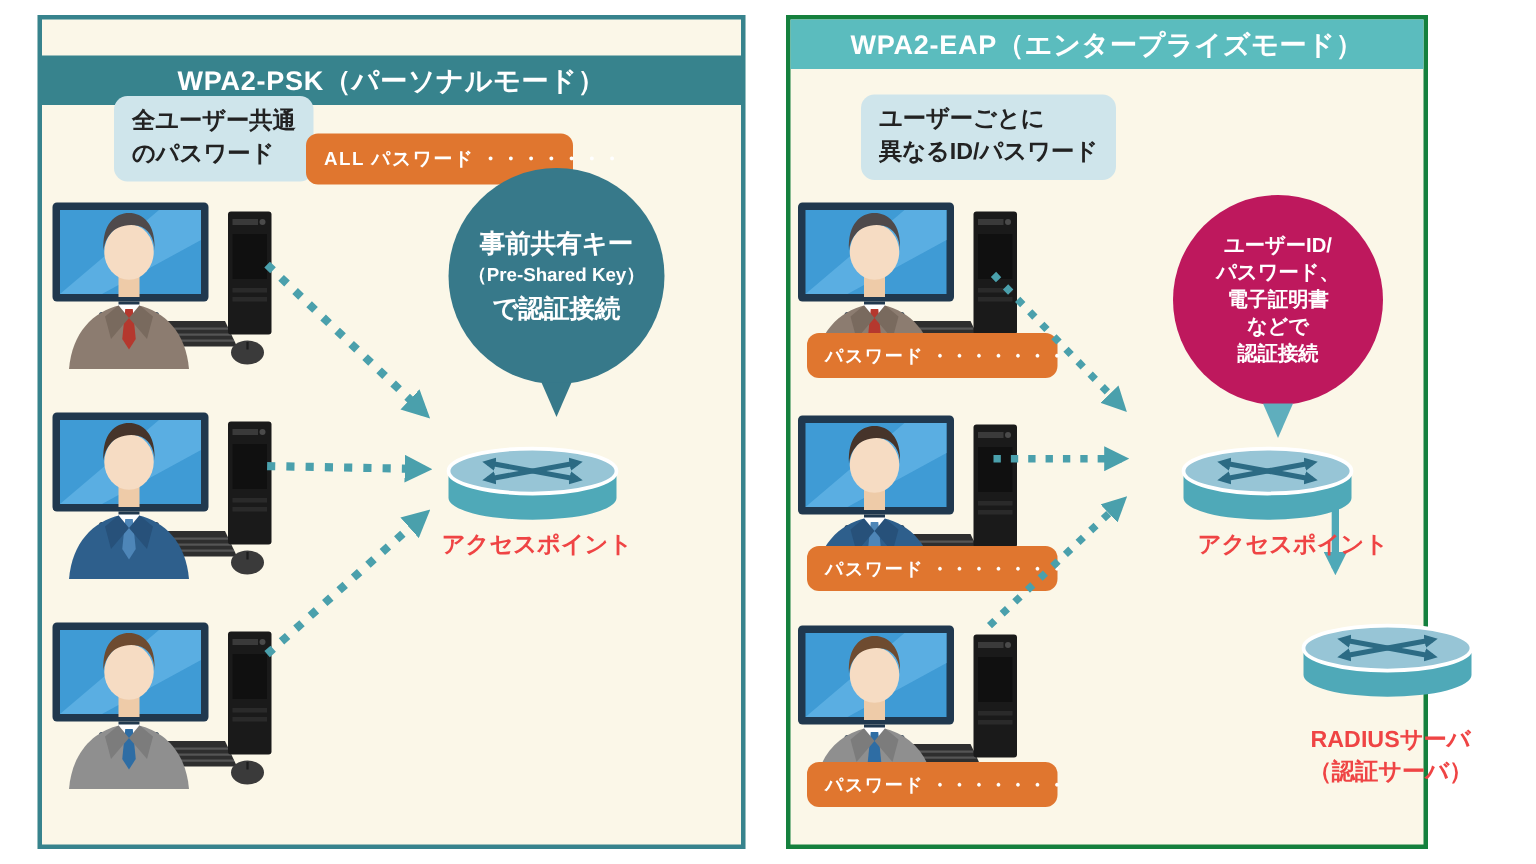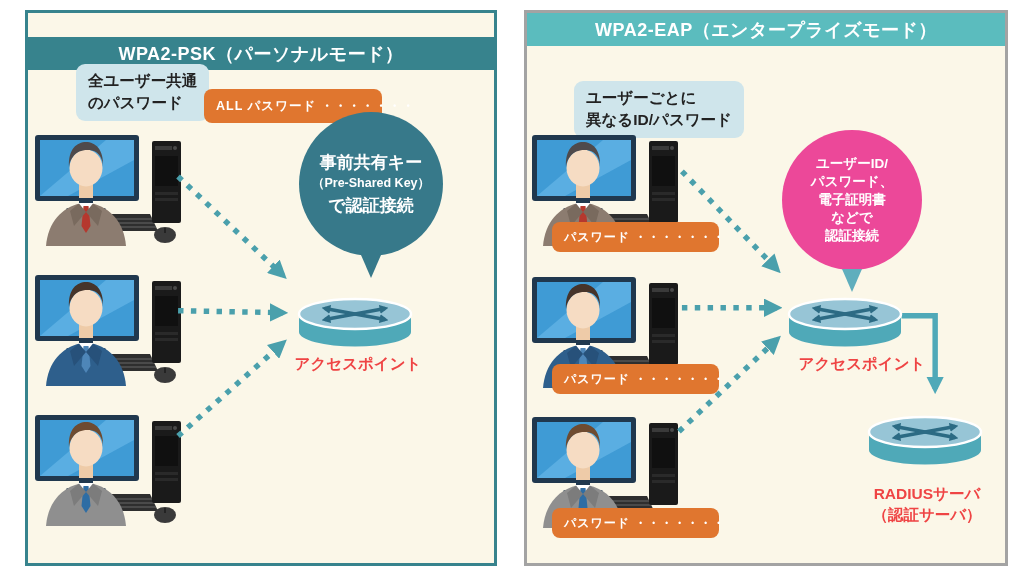--- a/index.html
+++ b/index.html
@@ -1,49 +1,49 @@
 <!DOCTYPE html>
 <html><head>
 <meta charset="utf-8">
 <style>
   html,body{margin:0;padding:0;background:#fff;}
   .page{position:relative;width:1024px;height:576px;background:#ffffff;
         font-family:"Liberation Sans","DejaVu Sans",sans-serif;overflow:hidden;}
   .panel{position:absolute;top:10px;height:556px;background:#FBF7E8;box-sizing:border-box;}
   .panel.left{left:25px;width:472px;border:3px solid #37838D;}
-  .panel.right{left:524px;width:484px;border:3px solid #a3a3a3;}
+  .panel.right{left:524px;width:428px;border:3px solid #15803d;}
   .panel-header{position:absolute;top:0;left:0;right:0;height:33px;display:flex;align-items:center;
         justify-content:center;color:#fff;font-weight:bold;font-size:18px;letter-spacing:.5px;}
   .panel.left  .panel-header{background:#37838D;margin-top:24px;}
   .panel.right .panel-header{background:#5BBCBE;}
   .info-label{position:absolute;background:#CFE5EB;border-radius:9px;padding:6px 12px;
         font-size:15.5px;font-weight:bold;color:#222;line-height:1.45;white-space:nowrap;margin-left:37px;}
   .panel.left  .info-label{left:11px;top:51px;}
-  .panel.right .info-label{left:10px;top:68px;padding-left:12px;}
+  .panel.right .info-label{left:10px;top:50px;padding-left:12px;}
   .badge{position:absolute;background:#E0762F;border-radius:8px;color:#fff;font-weight:bold;
         display:flex;align-items:center;padding:0 12px;box-sizing:border-box;white-space:nowrap;}
   .badge-all{left:176px;top:76px;width:178px;height:34px;font-size:12.5px;letter-spacing:1px;}
-  .badge-r{left:25px;width:167px;height:30px;font-size:12px;letter-spacing:1px;}
+  .badge-r{left:11px;width:167px;height:30px;font-size:12px;letter-spacing:1px;}
   .badge-r.b1{top:209px;}.badge-r.b2{top:351px;}.badge-r.b3{top:495px;}
   .user{position:absolute;width:152px;height:112px;}
   .u1{left:6px;top:121px;}.u2{left:6px;top:261px;}.u3{left:6px;top:401px;}
   .r1{left:4px;top:121px;}.r2{left:4px;top:263px;}.r3{left:4px;top:403px;}
   .c-u1{--hair:#4F4A4B;--suit:#8C7C70;--suit2:#796A5E;--tie:#B5382E;}
   .c-u2{--hair:#46342A;--suit:#2E5F8C;--suit2:#27517A;--tie:#4E86B8;}
   .c-u3{--hair:#6E4B30;--suit:#8F8F8F;--suit2:#7C7C7C;--tie:#2E6DA4;}
   .overlay{position:absolute;left:0;top:0;width:100%;height:100%;pointer-events:none;}
   .dot{stroke:#4AA0AC;stroke-width:5.5;stroke-dasharray:5.5 7.5;fill:none;}
   .solid{stroke:#4FA9B8;stroke-width:5.5;fill:none;}
   .bubble{position:absolute;border-radius:50%;color:#fff;display:flex;flex-direction:column;
         align-items:center;justify-content:center;text-align:center;z-index:3;}
   .bubble::after{content:"";position:absolute;left:50%;bottom:-22px;transform:translateX(-50%);
         border-style:solid;border-width:23px 10px 0 10px;}
   .bubble-dark{left:271px;top:99px;width:144px;height:144px;background:#37798A;}
   .bubble-dark::after{border-color:#37798A transparent transparent transparent;}
-  .bubble-light{left:255px;top:117px;width:140px;height:140px;background:#ec4899;}
+  .bubble-light{left:255px;top:117px;width:140px;height:140px;background:#be185d;}
   .bubble-light::after{border-color:#5FAEBD transparent transparent transparent;}
   .bl1{font-size:17px;font-weight:bold;line-height:1.5;}
   .bl2{font-size:12.5px;font-weight:600;line-height:1.4;}
   .bl3{font-size:13.5px;font-weight:bold;line-height:1.33;}
   .ap{position:absolute;width:120px;height:62px;z-index:2;}
   .ap-left{left:267px;top:274px;}
   .ap-right{left:258px;top:274px;}
   .radius-svg{left:338px;top:392px;}
   .cap-label{position:absolute;font-size:15.5px;font-weight:bold;color:#ef4444;
         text-align:center;width:190px;line-height:1.35;}

